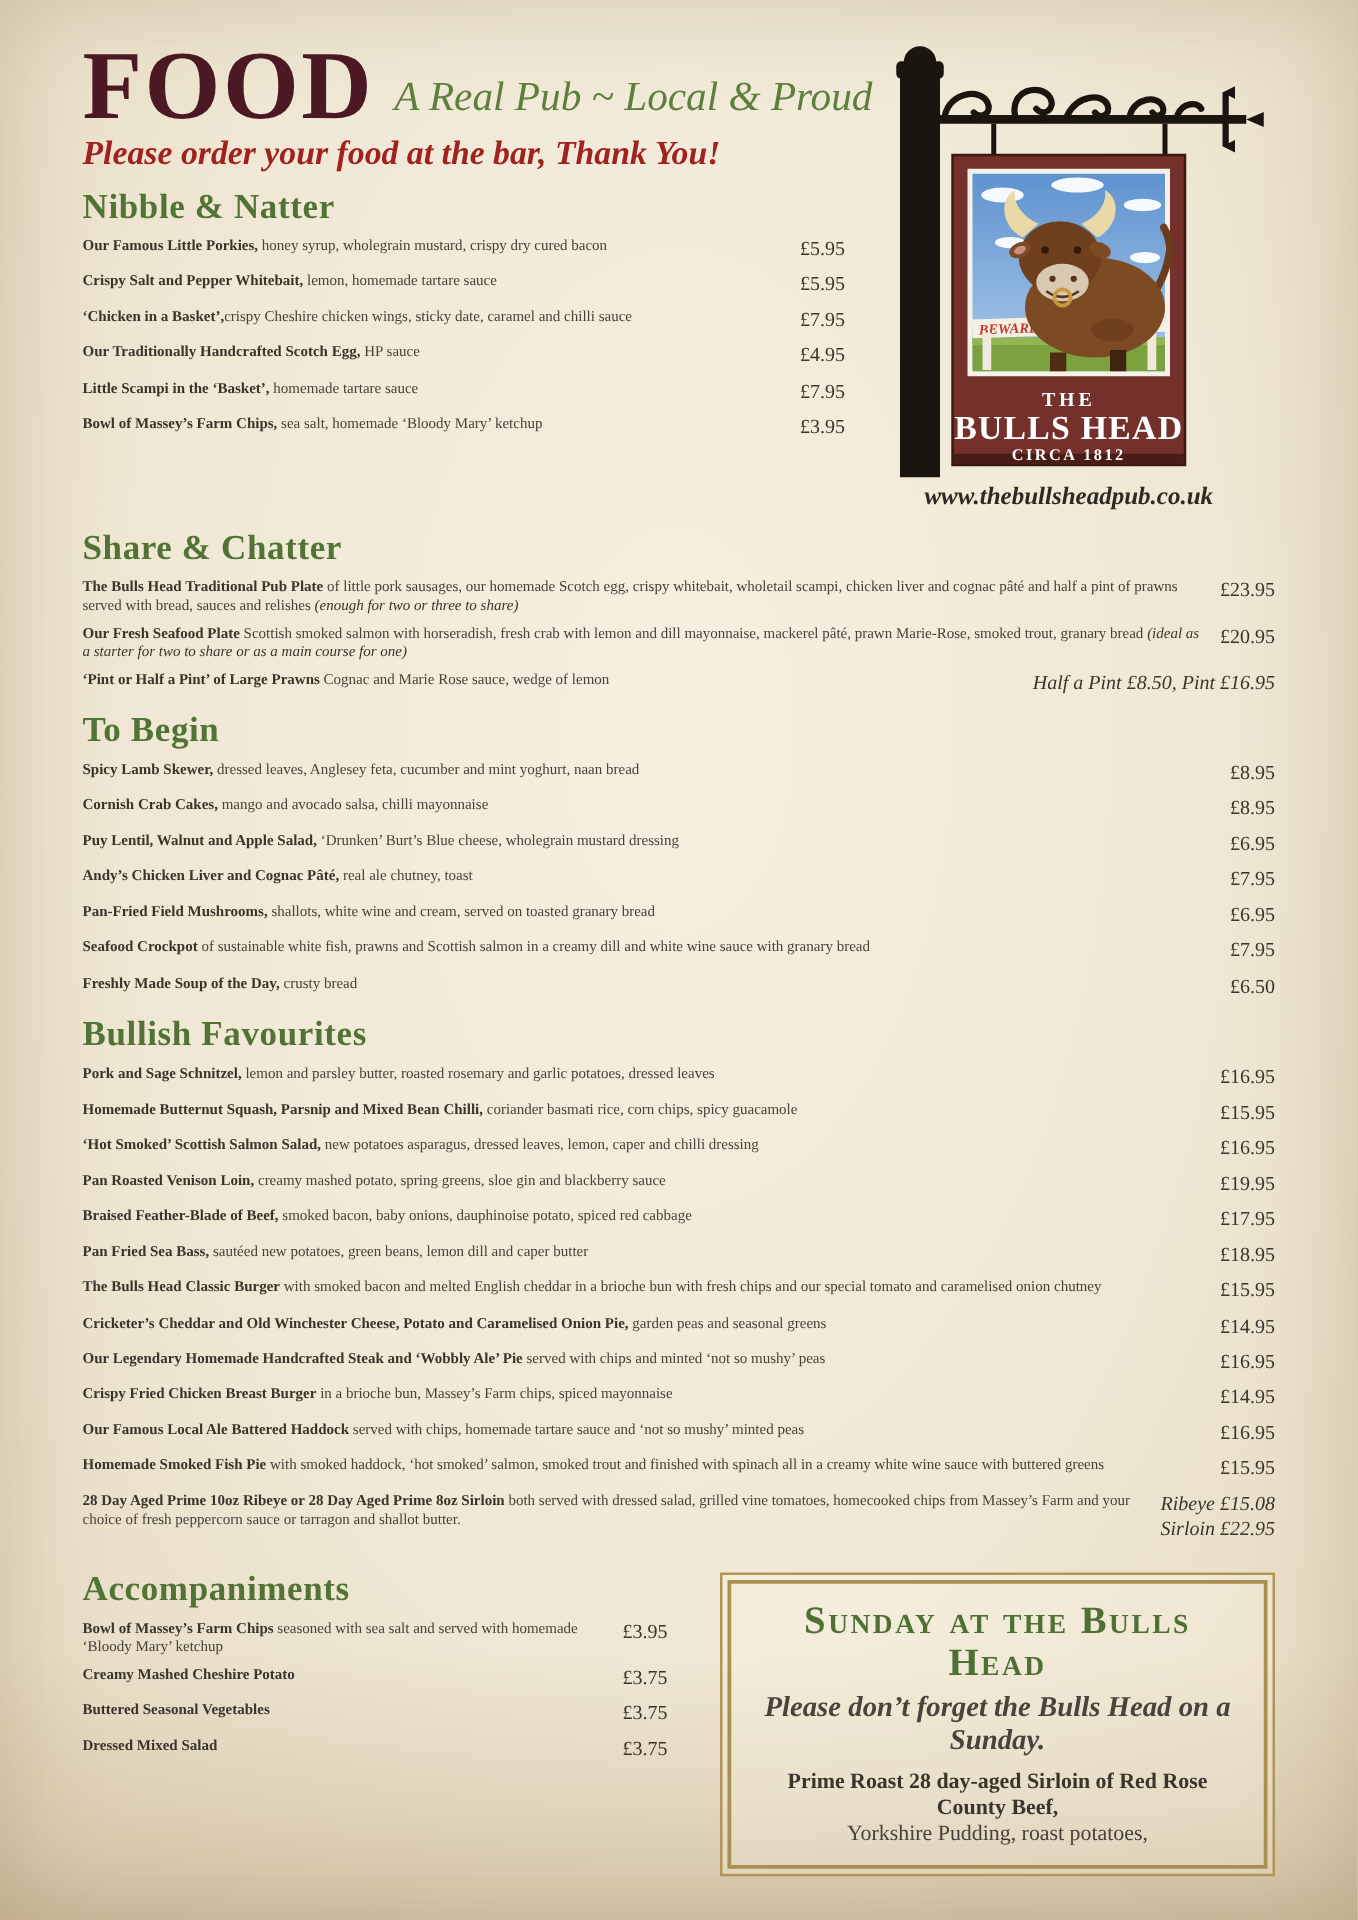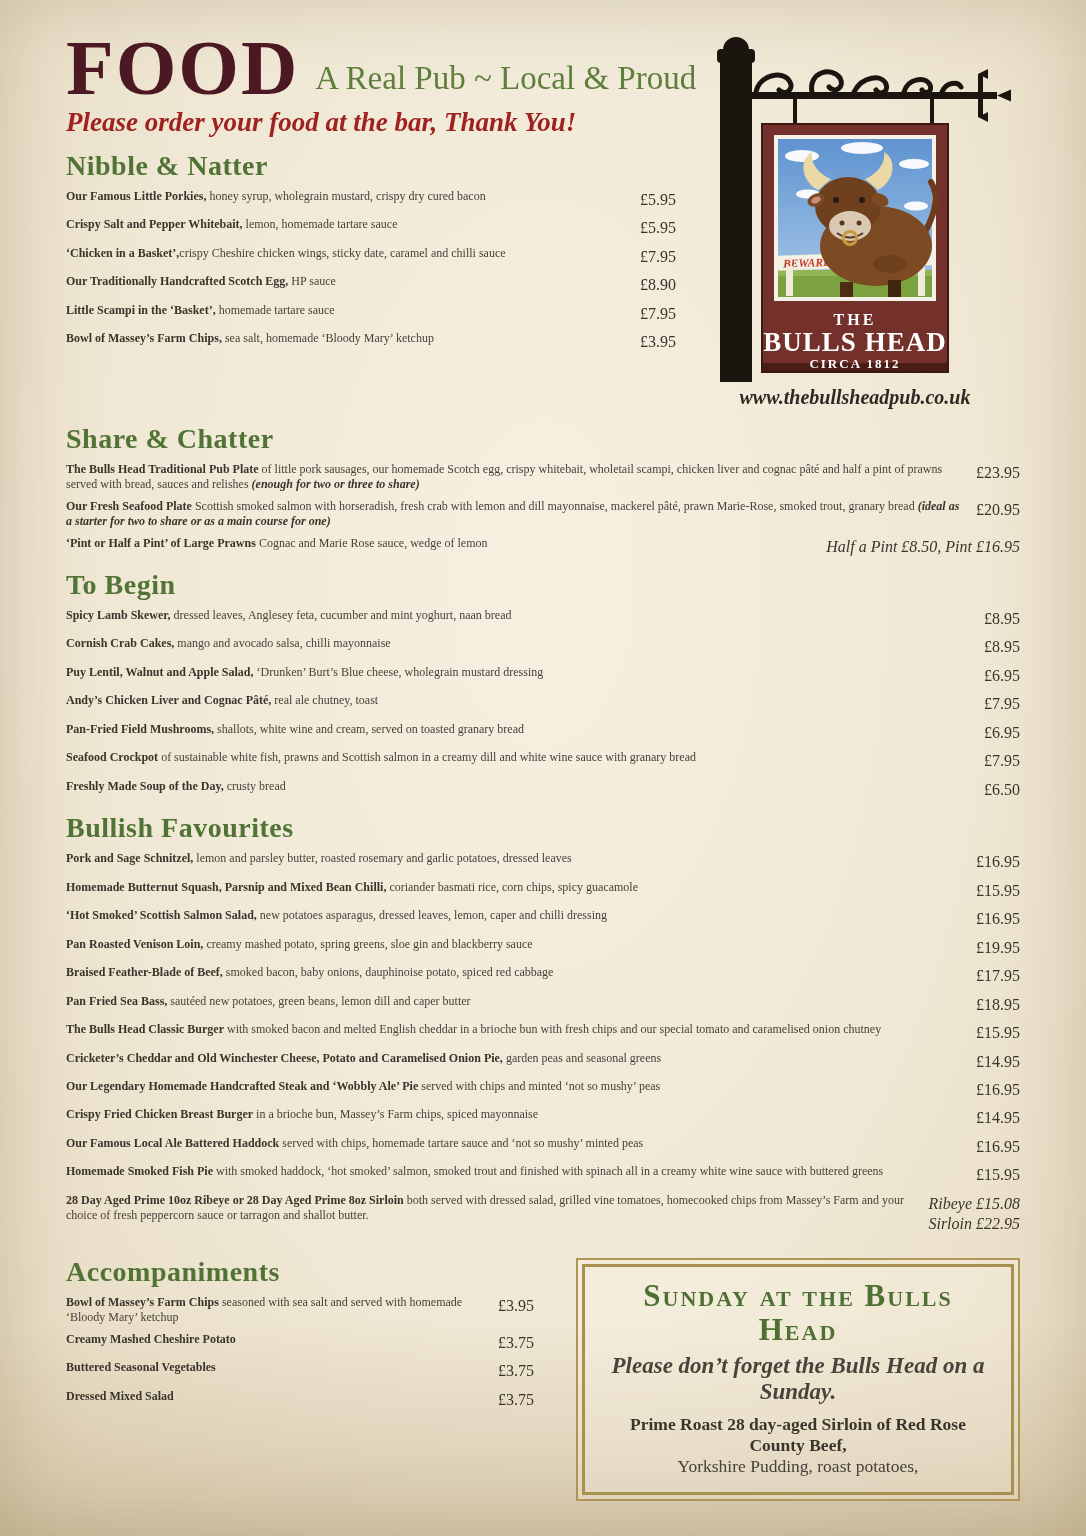--- a/index.html
+++ b/index.html
@@ -21,37 +21,37 @@
   
   .top-row{display:flex;}
   .left-col{flex:1 1 auto;min-width:0;}
   .right-col{flex:0 0 330px;margin-left:14px;}
   .title-row{display:flex;align-items:flex-end;}
   h1.food{
     margin:0;font-size:78px;line-height:.88;font-weight:bold;
     color:#4b1823;letter-spacing:2px;
   }
   .tagline{
-    color:#5e7e3c;font-size:33px;
+    font-style:italic;color:#5e7e3c;font-size:33px;
     margin-left:16px;padding-bottom:6px;white-space:nowrap;text-align:center;
   }
   .order-note{
     font-style:italic;font-weight:bold;color:#9f2220;
     font-size:27px;margin-top:4px;
   }
   
   .sec-head{
     font-size:28px;font-weight:bold;color:#517335;
     margin:12px 0 7px 0;letter-spacing:.5px;
   }
   .item{display:flex;align-items:flex-start;margin-bottom:7px;}
   .item-text{flex:1 1 auto;font-size:12px;line-height:1.24;}
   .iname{font-weight:bold;color:#3a342c;}
   .idesc{color:#48413a;}
-  .inote{font-weight:bold;font-style:italic;color:#3a342c;margin-top:12px;}
+  .inote{font-weight:normal;font-style:italic;color:#3a342c;margin-top:12px;}
   .iprice{
     flex:0 0 auto;margin-left:16px;white-space:nowrap;
     font-size:16px;color:#3a342c;text-align:right;line-height:1.28;padding-top:1px;
   }
   .iprice.it{font-style:italic;}
   #main-sections{margin-top:2px;}
   
   .sign-svg{display:block;}
   .website{
     text-align:center;font-weight:bold;font-style:italic;
@@ -99,21 +99,21 @@
           <div class="item">
             <div class="item-text"><span class="iname">Crispy Salt and Pepper Whitebait,</span><span class="idesc"> lemon, homemade tartare sauce</span></div>
             <div class="iprice">£5.95</div>
           </div>
           <div class="item">
             <div class="item-text"><span class="iname">‘Chicken in a Basket’,</span><span class="idesc">crispy Cheshire chicken wings, sticky date, caramel and chilli sauce</span></div>
             <div class="iprice">£7.95</div>
           </div>
           <div class="item">
             <div class="item-text"><span class="iname">Our Traditionally Handcrafted Scotch Egg,</span><span class="idesc"> HP sauce</span></div>
-            <div class="iprice">£8.90</div>
+            <div class="iprice">£4.95</div>
           </div>
           <div class="item">
             <div class="item-text"><span class="iname">Little Scampi in the ‘Basket’,</span><span class="idesc"> homemade tartare sauce</span></div>
             <div class="iprice">£7.95</div>
           </div>
           <div class="item">
             <div class="item-text"><span class="iname">Bowl of Massey’s Farm Chips,</span><span class="idesc"> sea salt, homemade ‘Bloody Mary’ ketchup</span></div>
             <div class="iprice">£3.95</div>
           </div>
         </section>

